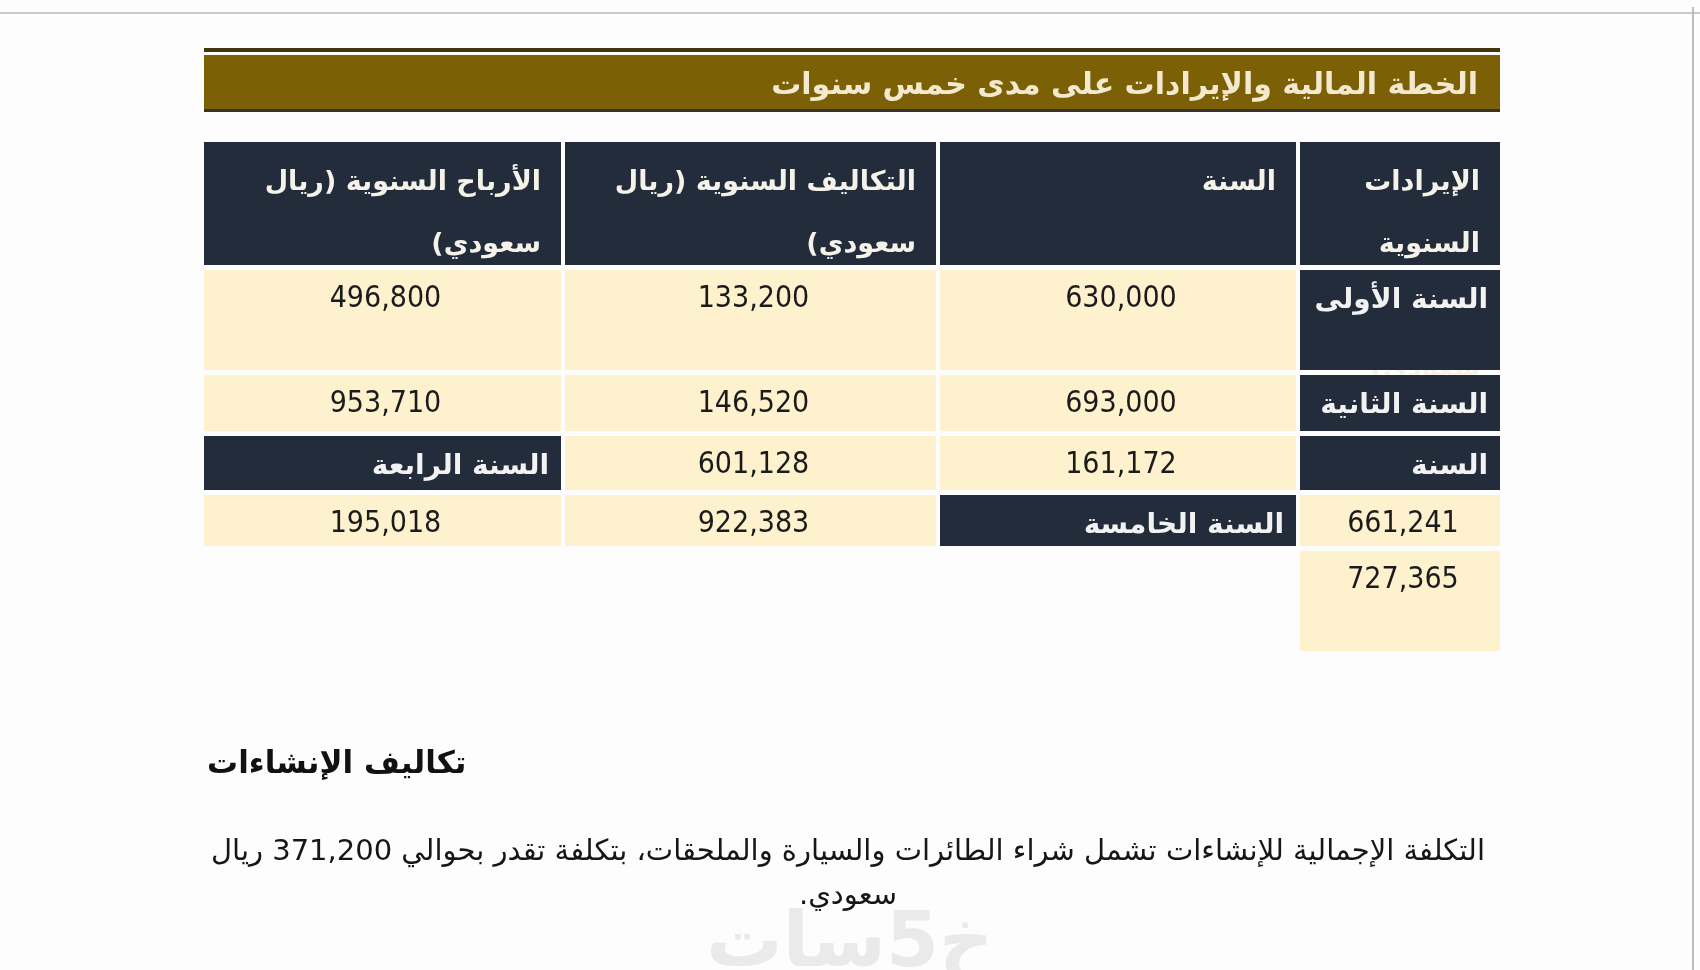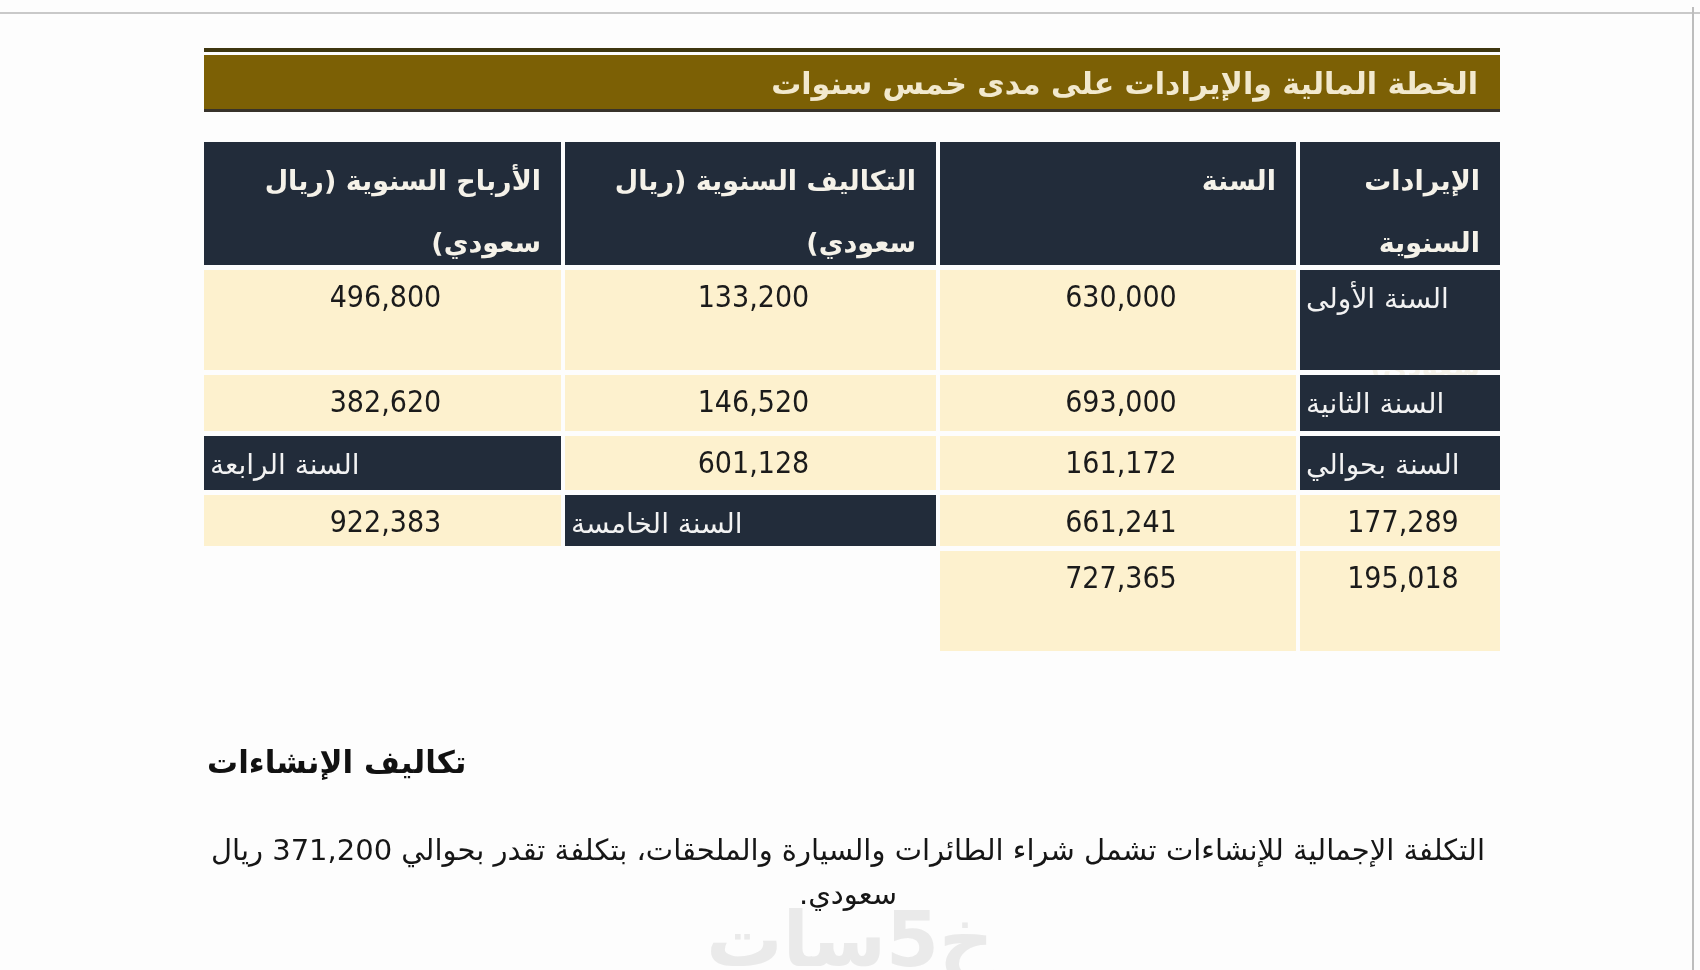--- a/index.html
+++ b/index.html
@@ -51,23 +51,23 @@
     background:#fdf1ce;color:#1b1b1b;
     font-size:30px;
     text-align:center;
     padding:9px 14px 0 20px;
     box-sizing:border-box;
     direction:ltr;
     font-stretch:condensed;
   }
   .yearcell{
     background:#222c3a;color:#f2f2f2;
-    font-size:28px;font-weight:normal;
+    font-size:28px;font-weight:bold;
     line-height:2.1;
-    text-align:left;
+    text-align:right;
     padding:0 12px 0 6px;
     box-sizing:border-box;
   }
 
   
   .section-heading{
     position:absolute;right:207px;top:737px;width:1286px;
     text-align:left;
     font-size:31px;font-weight:bold;color:#111;
   }
@@ -109,28 +109,27 @@
     <div class="hdr">الأرباح السنوية (ريال سعودي)</div>
 
     <div class="yearcell">السنة الأولى</div>
     <div class="numcell">630,000</div>
     <div class="numcell">133,200</div>
     <div class="numcell">496,800</div>
 
     <div class="yearcell">السنة الثانية</div>
     <div class="numcell">693,000</div>
     <div class="numcell">146,520</div>
-    <div class="numcell">382,620</div>
+    <div class="numcell">953,710</div>
 
     <div class="yearcell">السنة بحوالي</div>
     <div class="numcell">161,172</div>
     <div class="numcell">601,128</div>
 
     <div class="yearcell">السنة الرابعة</div>
-    <div class="numcell">177,289</div>
     <div class="numcell">661,241</div>
 
     <div class="yearcell">السنة الخامسة</div>
     <div class="numcell">922,383</div>
     <div class="numcell">195,018</div>
     <div class="numcell">727,365</div>
 
   </div>
 
   <div class="section-heading">تكاليف الإنشاءات</div>

